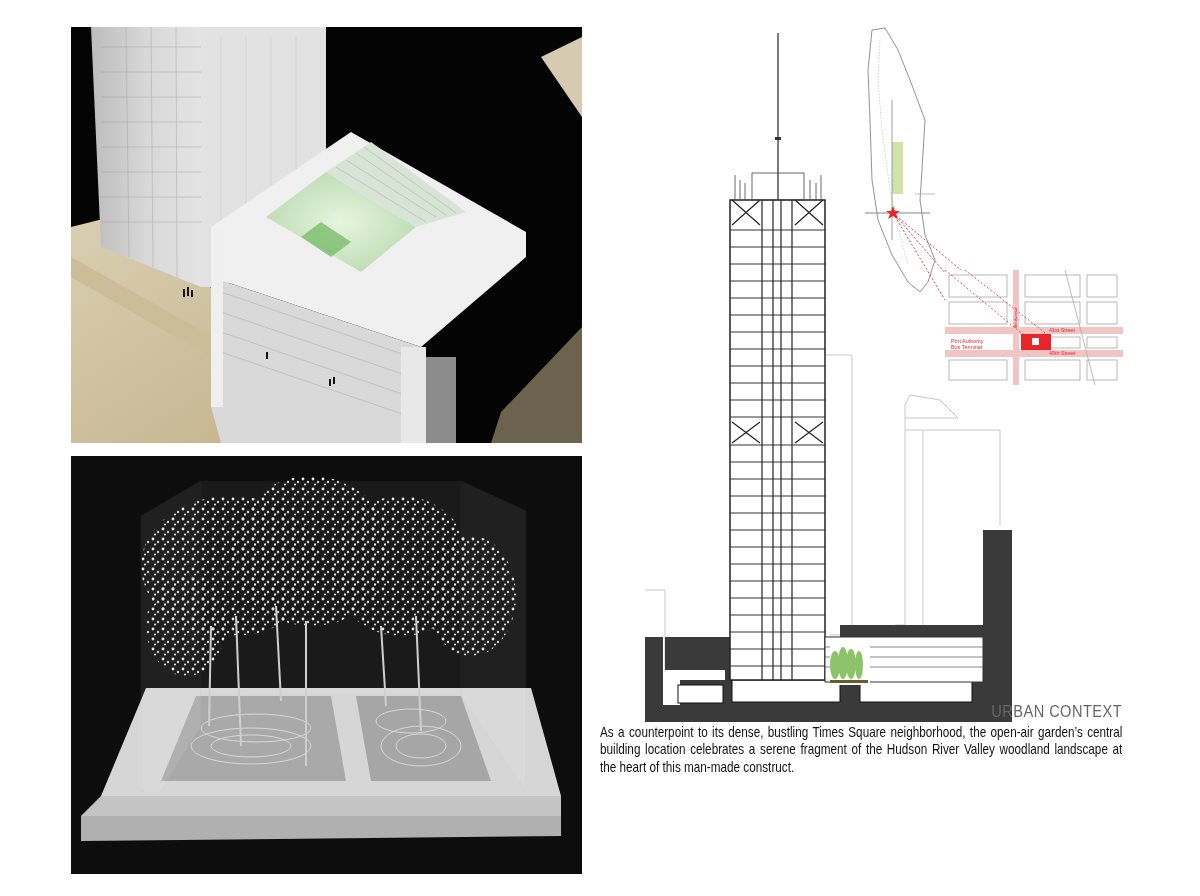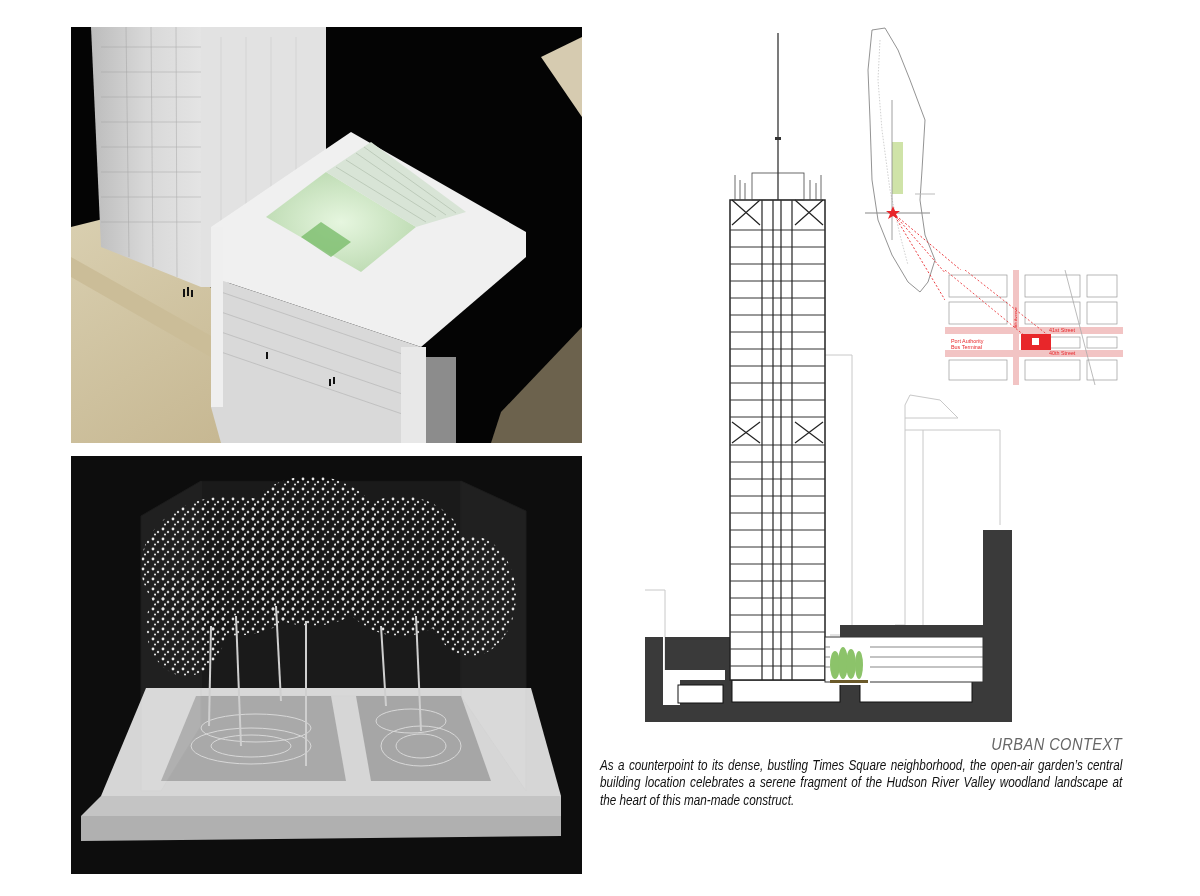--- a/index.html
+++ b/index.html
@@ -3,21 +3,21 @@
 <meta charset="utf-8">
 <style>
   html,body{margin:0;padding:0;background:#ffffff;}
   body{width:1200px;height:896px;position:relative;overflow:hidden;font-family:"Liberation Sans",sans-serif;}
   .panel{position:absolute;overflow:hidden;}
   #photo-model{left:71px;top:27px;width:511px;height:416px;background:#050505;}
   #photo-garden{left:71px;top:456px;width:511px;height:418px;background:#101010;}
   #section{left:640px;top:25px;width:390px;height:700px;}
   #locator{left:850px;top:20px;width:125px;height:280px;}
   #detail-map{left:945px;top:270px;width:178px;height:115px;background:#fff;}
-  #caption{position:absolute;left:600px;top:736px;width:522px;font-style:italic;}
+  #caption{position:absolute;left:600px;top:703px;width:522px;}
   .cap-title{font-family:"Liberation Sans",sans-serif;font-size:17px;letter-spacing:0.5px;color:#666;text-align:right;line-height:18px;transform:scaleX(0.86);transform-origin:right center;}
   .cap-body{font-family:"Liberation Sans",sans-serif;font-size:14.3px;color:#111;line-height:17.4px;text-align:justify;text-align-last:left;transform:scaleX(0.82);transform-origin:left top;width:637px;margin-top:3px;}
   svg{display:block;}
 </style>
 </head>
 <body>
 
 <div class="panel" id="photo-model">
   <svg width="511" height="416" viewBox="0 0 511 416">
     <defs>

